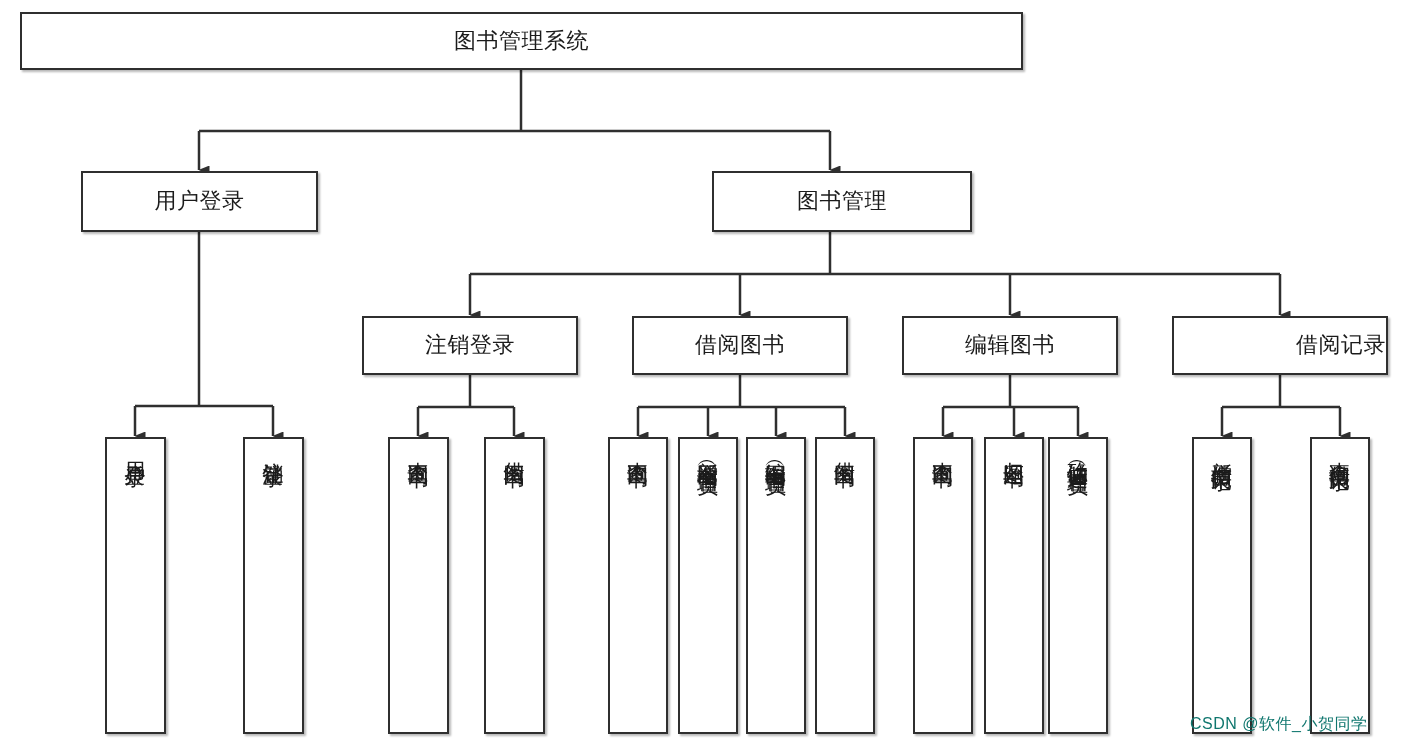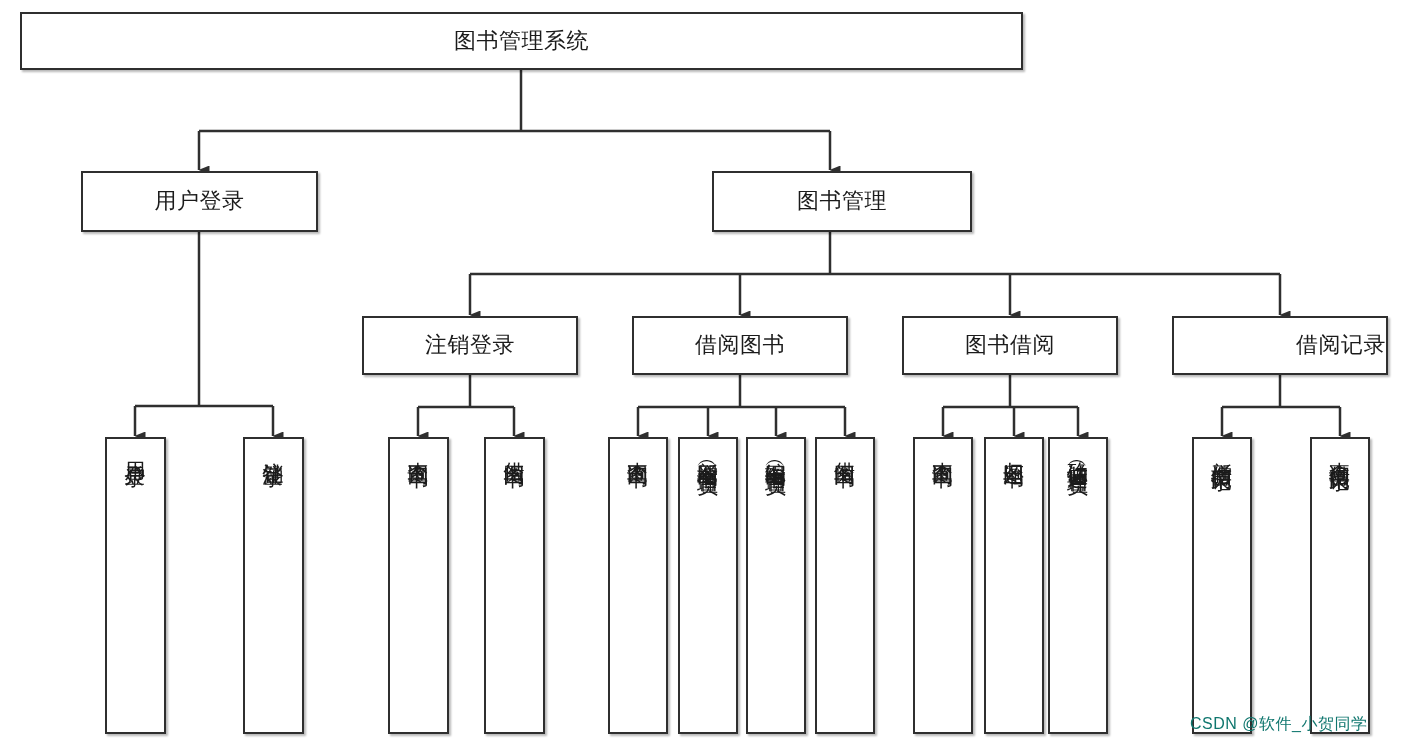--- a/index.html
+++ b/index.html
@@ -133,21 +133,21 @@
       <div class="node-box node-horizontal" style="left: 712px; top: 171px; width: 260px; height: 61px;">
         <span class="node-label">图书管理</span>
       </div>
       <div class="node-box node-horizontal" style="left: 362px; top: 316px; width: 216px; height: 59px;">
         <span class="node-label">注销登录</span>
       </div>
       <div class="node-box node-horizontal" style="left: 632px; top: 316px; width: 216px; height: 59px;">
         <span class="node-label">借阅图书</span>
       </div>
       <div class="node-box node-horizontal" style="left: 902px; top: 316px; width: 216px; height: 59px;">
-        <span class="node-label">图书借阅</span>
+        <span class="node-label">编辑图书</span>
       </div>
       <div class="node-box node-horizontal" style="left: 1172px; top: 316px; width: 216px; height: 59px; justify-content: flex-end;">
         <span class="node-label">借阅记录</span>
       </div>
       <div class="node-box node-vertical" style="left: 105px; top: 437px; width: 61px; height: 297px;">
         <span class="node-label">用户登录</span>
       </div>
       <div class="node-box node-vertical" style="left: 243px; top: 437px; width: 61px; height: 297px;">
         <span class="node-label">注销登录</span>
       </div>

